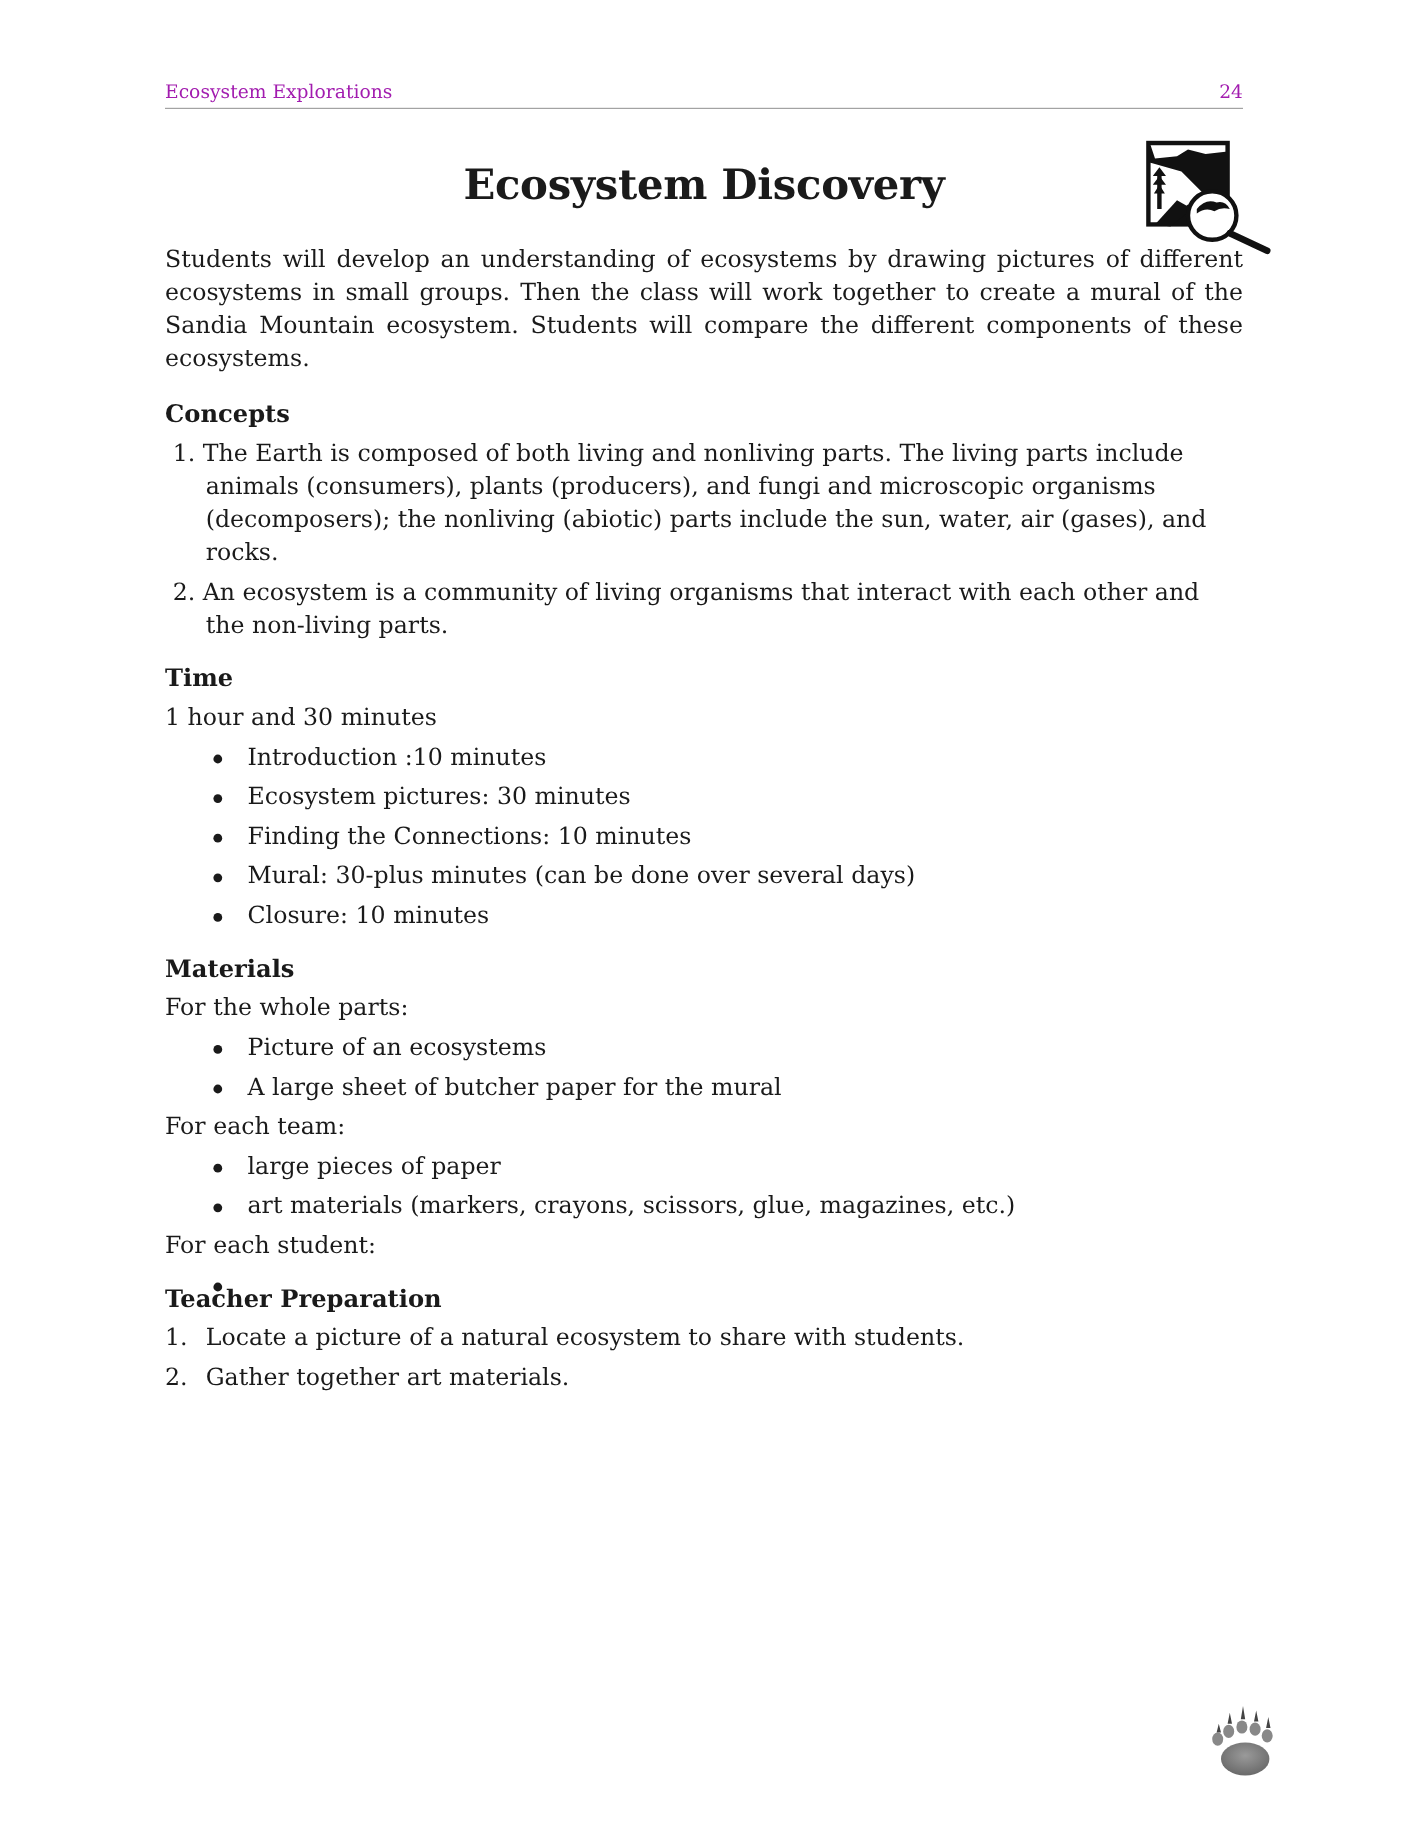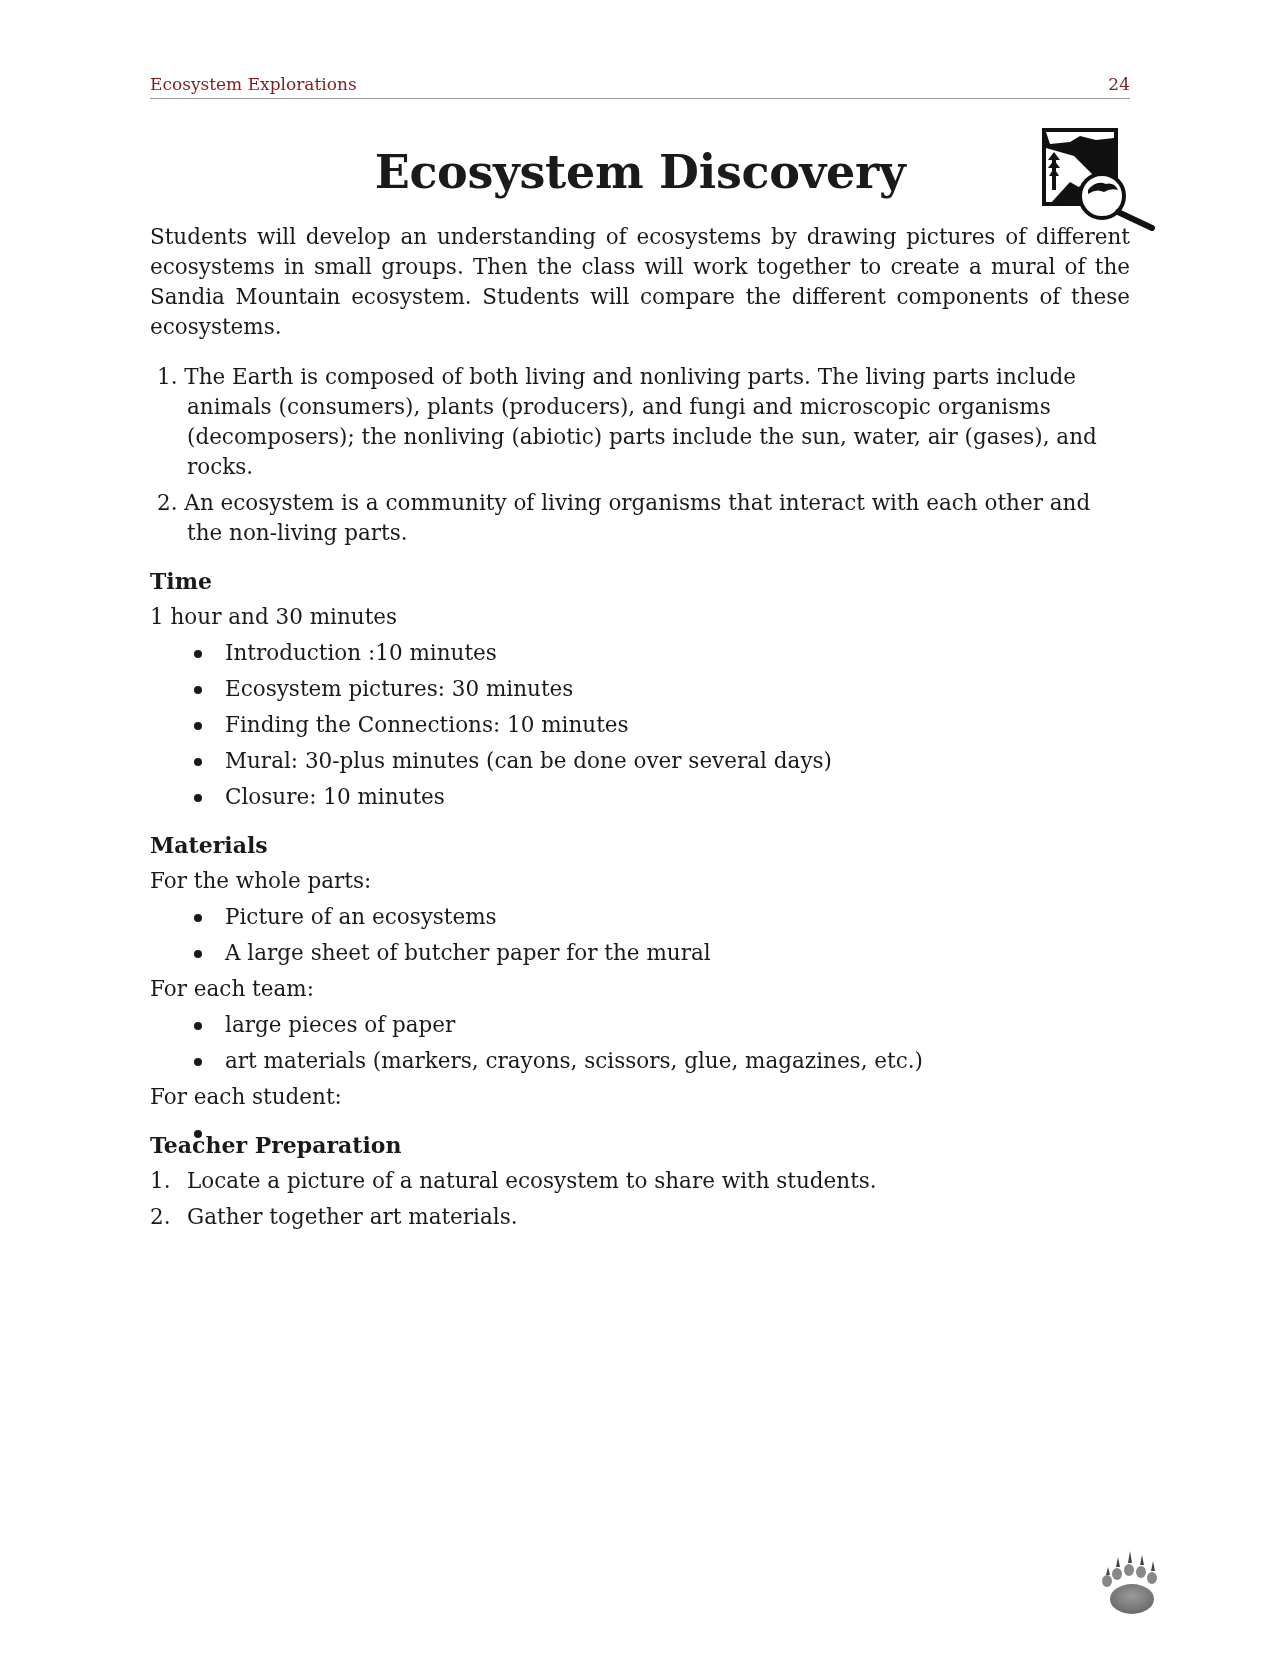--- a/index.html
+++ b/index.html
@@ -4,27 +4,27 @@
 <style>
   html, body { margin: 0; padding: 0; background: #ffffff; }
   body {
     width: 1280px; height: 1656px; position: relative; overflow: hidden;
     font-family: "DejaVu Serif", "Liberation Serif", serif;
     color: #1a1a1a;
   }
   .running-header {
     position: absolute; left: 150px; top: 70px; width: 980px;
     height: 28px; border-bottom: 1.5px solid #9a9a9a;
-    font-size: 17px; color: #7f1d1d;
+    font-size: 17px; color: #a21caf;
   }
   .running-header .rh-title { position: absolute; left: 0; top: 4px; }
   .running-header .rh-page { position: absolute; right: 0; top: 4px; }
   .title {
     position: absolute; left: 150px; width: 980px; top: 145px;
-    text-align: center; font-size: 46px; font-weight: bold; letter-spacing: -0.3px;
+    text-align: center; font-size: 38px; font-weight: bold; letter-spacing: -0.3px;
     font-family: "DejaVu Serif", serif;
   }
   .icon-magnifier { position: absolute; left: 1040px; top: 126px; width: 118px; height: 106px; }
   .icon-paw { position: absolute; left: 1098px; top: 1545px; width: 70px; height: 72px; }
   .content {
     position: absolute; left: 150px; top: 222px; width: 980px;
     font-size: 21.5px; line-height: 30px;
   }
   h2 {
     font-size: 22px; font-weight: bold; margin: 0 0 6px 0; line-height: 30px;
@@ -69,20 +69,21 @@
   </svg>
 </div>
 
 <div class="content">
 
   <div class="section overview">
     <p style="text-align: justify;">Students will develop an understanding of ecosystems by drawing pictures of different ecosystems in small groups. Then the class will work together to create a mural of the Sandia Mountain ecosystem. Students will compare the different components of these ecosystems.</p>
   </div>
 
   <div class="section">
+    <h2>Concepts</h2>
     <ol class="concepts">
       <li><span>1.</span> <span>The Earth is composed of both living and nonliving parts. The living parts include animals (consumers), plants (producers), and fungi and microscopic organisms (decomposers); the nonliving (abiotic) parts include the sun, water, air (gases), and rocks.</span></li>
       <li><span>2.</span> <span>An ecosystem is a community of living organisms that interact with each other and the non-living parts.</span></li>
     </ol>
   </div>
 
   <div class="section">
     <h2>Time</h2>
     <p>1 hour and 30 minutes</p>
     <ul class="bullets">

